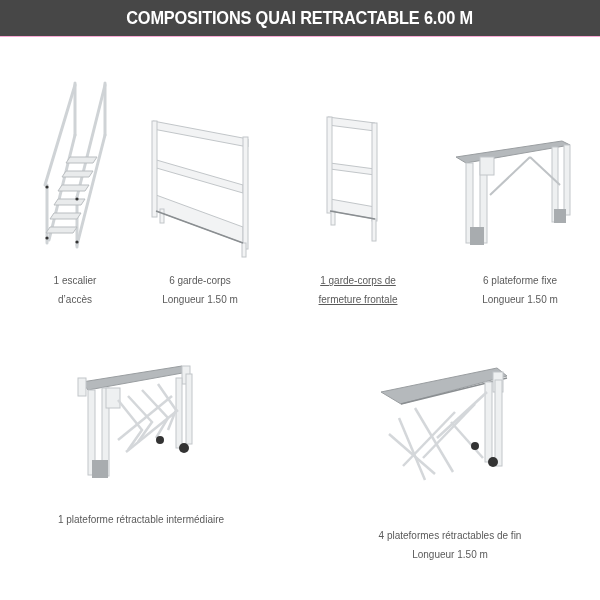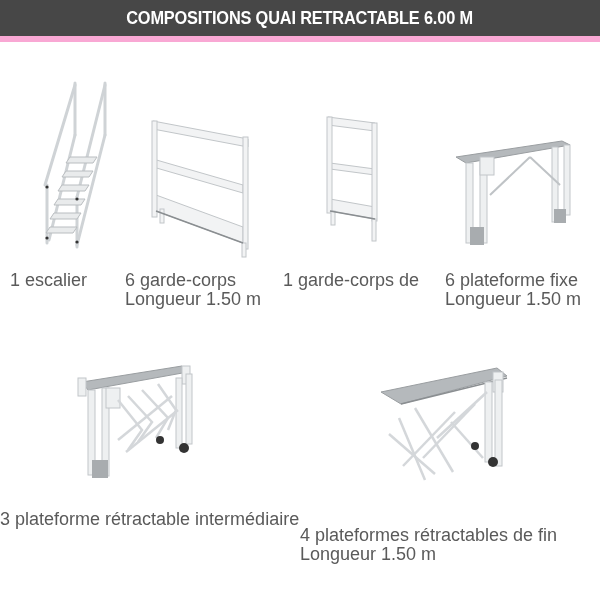--- a/index.html
+++ b/index.html
@@ -2,32 +2,32 @@
 <html><head>
 <meta charset="utf-8">
 <style>
   html, body { margin: 0; padding: 0; }
   body {
     width: 600px; height: 600px; background: #ffffff; position: relative; overflow: hidden;
     font-family: "Liberation Sans", "DejaVu Sans", sans-serif;
   }
   .header {
     position: absolute; left: 0; top: 0; width: 600px; height: 36px;
-    background: #474747; border-bottom: 6px solid #f9a8d4;
+    background: #474747; border-bottom: 1px solid #f9a8d4;
     display: flex; align-items: center; justify-content: center;
   }
   .header h1 {
     margin: 0; color: #ffffff; font-size: 19px; font-weight: bold;
     letter-spacing: -0.2px; transform: scaleX(0.86);
     font-family: "Liberation Sans", sans-serif;
   }
   .illus { position: absolute; }
   .caption {
-    position: absolute; color: #5a5a5a;
-    font-size: 18px; line-height: 19px; white-space: nowrap;
+    position: absolute; text-align: center; color: #5a5a5a;
+    font-size: 10px; line-height: 19px; white-space: nowrap;
   }
   .caption span { display: block; }
 </style>
 </head>
 <body>
 
 <div class="header">
   <h1>COMPOSITIONS QUAI RETRACTABLE 6.00 M</h1>
 </div>
 
@@ -54,20 +54,21 @@
     <g fill="#333">
       <circle cx="12" cy="112" r="1.6"></circle>
         <circle cx="42" cy="124" r="1.6"></circle>
       <circle cx="12" cy="163" r="1.6"></circle>
         <circle cx="42" cy="167" r="1.6"></circle>
     </g>
   </svg>
 </div>
 <div class="caption" style="left:10px;top:271px;width:130px;">
   <span>1 escalier</span>
+  <span>d’accès</span>
 </div>
 
 <div class="illus" style="left:148px;top:115px;width:110px;height:145px;">
   <svg width="110" height="145" viewBox="0 0 110 145">
     <g fill="#f2f3f4" stroke="#c2c6c9" stroke-width="1">
       <polygon points="5,6 100,24 100,32 5,14"></polygon>
       <polygon points="5,44 95,70 95,78 5,52"></polygon>
       <polygon points="8,80 95,112 95,128 8,96"></polygon>
       <rect x="4" y="6" width="5" height="96"></rect>
       <rect x="95" y="22" width="5" height="112"></rect>
@@ -89,22 +90,23 @@
       <polygon points="5,48 50,54 50,60 5,54"></polygon>
       <polygon points="5,84 50,92 50,104 5,96"></polygon>
       <rect x="2" y="2" width="5" height="96"></rect>
       <rect x="47" y="8" width="5" height="98"></rect>
       <rect x="6" y="96" width="4" height="14"></rect>
       <rect x="47" y="104" width="4" height="22"></rect>
     </g>
     <line x1="5" y1="96" x2="50" y2="104" stroke="#8a8e91" stroke-width="1.5"></line>
   </svg>
 </div>
-<div class="caption" style="left:283px;top:271px;width:150px;">
+<div class="caption" style="left:283px;top:271px;width:150px;text-decoration:underline;">
   <span>1 garde-corps de</span>
+  <span>fermeture frontale</span>
 </div>
 
 <div class="illus" style="left:452px;top:135px;width:130px;height:120px;">
   <svg width="130" height="120" viewBox="0 0 130 120">
     <polygon points="4,22 110,6 118,10 14,28" fill="#b5b9bc" stroke="#9a9ea1" stroke-width="1"></polygon>
     <g fill="#eef0f1" stroke="#c2c6c9" stroke-width="1">
       <rect x="14" y="28" width="7" height="80"></rect>
       <rect x="28" y="26" width="7" height="82"></rect>
       <rect x="100" y="12" width="6" height="75"></rect>
       <rect x="112" y="10" width="6" height="70"></rect>
@@ -140,21 +142,21 @@
       <polyline points="86,24 104,50 96,70"></polyline>
       <line x1="46" y1="80" x2="100" y2="36"></line>
       <line x1="54" y1="92" x2="106" y2="50"></line>
     </g>
     <rect x="20" y="100" width="16" height="18" fill="#a8acaf"></rect>
     <circle cx="88" cy="80" r="4" fill="#333"></circle>
     <circle cx="112" cy="88" r="5" fill="#333"></circle>
   </svg>
 </div>
 <div class="caption" style="left:0px;top:510px;width:282px;">
-  <span>3 plateforme rétractable intermédiaire</span>
+  <span>1 plateforme rétractable intermédiaire</span>
 </div>
 
 <div class="illus" style="left:375px;top:362px;width:145px;height:125px;">
   <svg width="145" height="125" viewBox="0 0 145 125">
     <polygon points="6,30 122,6 132,14 26,42" fill="#b5b9bc" stroke="#9a9ea1" stroke-width="1"></polygon>
     <line x1="26" y1="42" x2="132" y2="16" stroke="#8a8e91" stroke-width="1.5"></line>
     <g fill="#eef0f1" stroke="#c2c6c9" stroke-width="1">
       <rect x="118" y="10" width="10" height="20"></rect>
       <rect x="110" y="20" width="7" height="80"></rect>
       <rect x="120" y="18" width="7" height="86"></rect>

